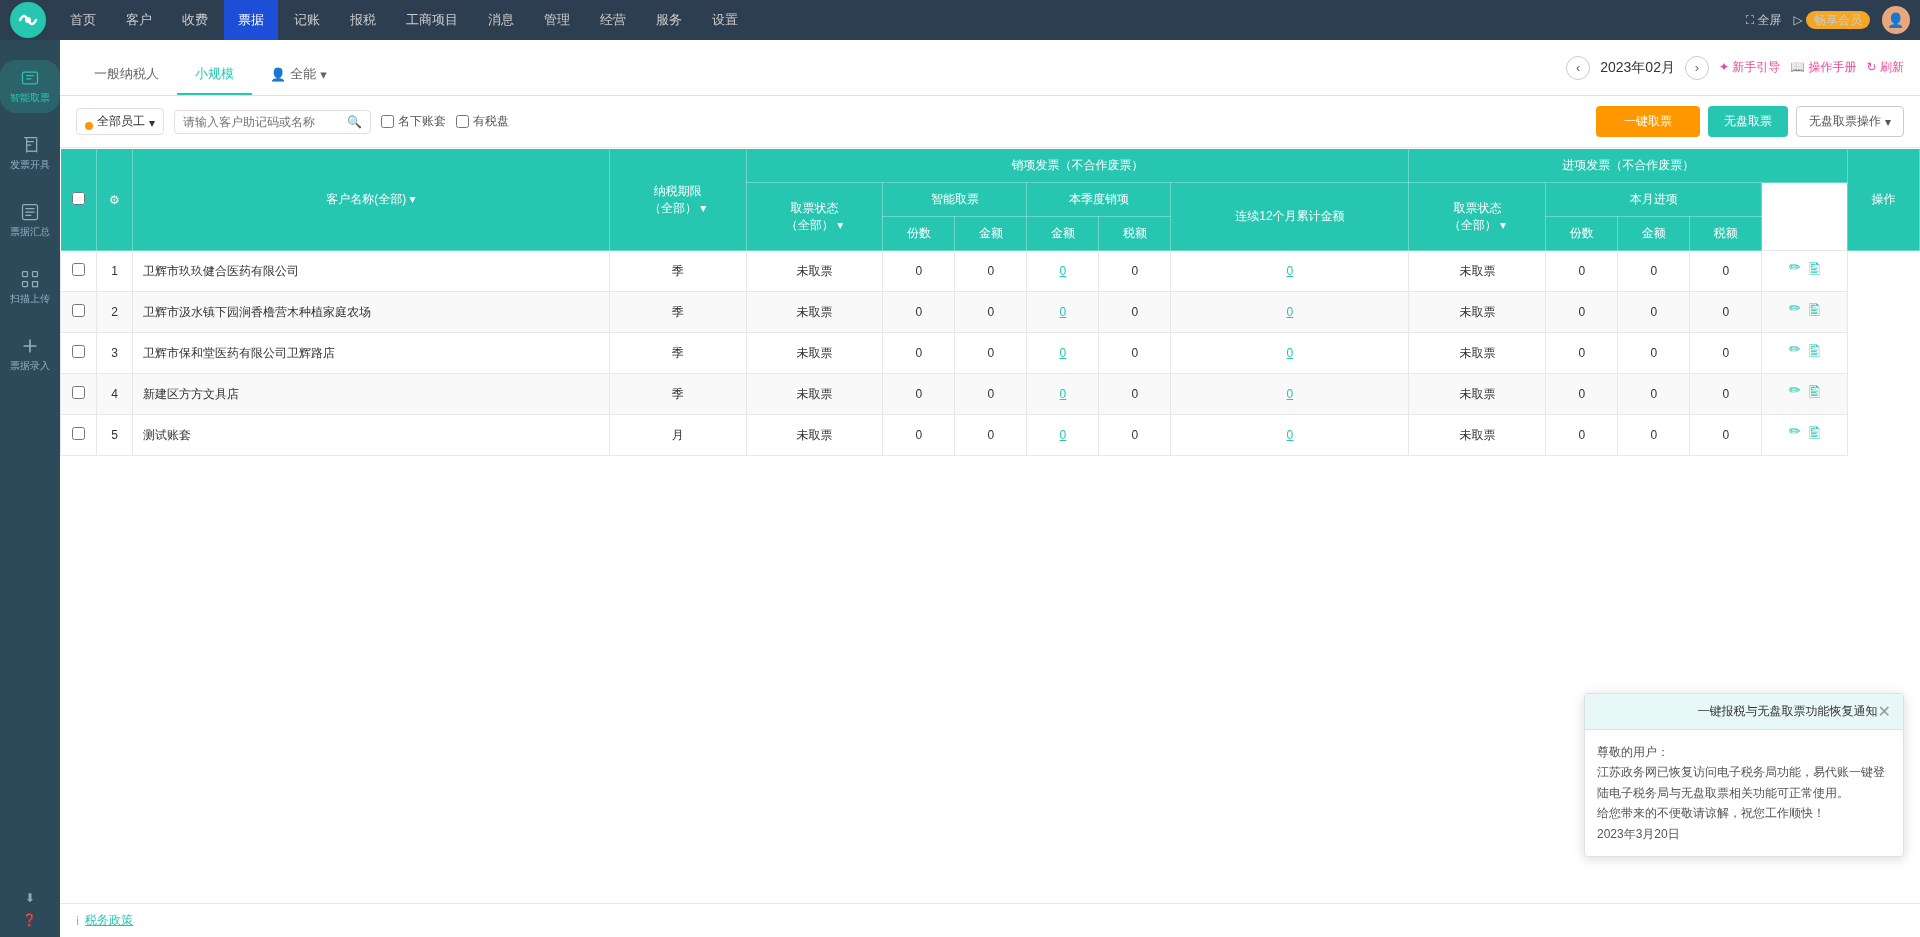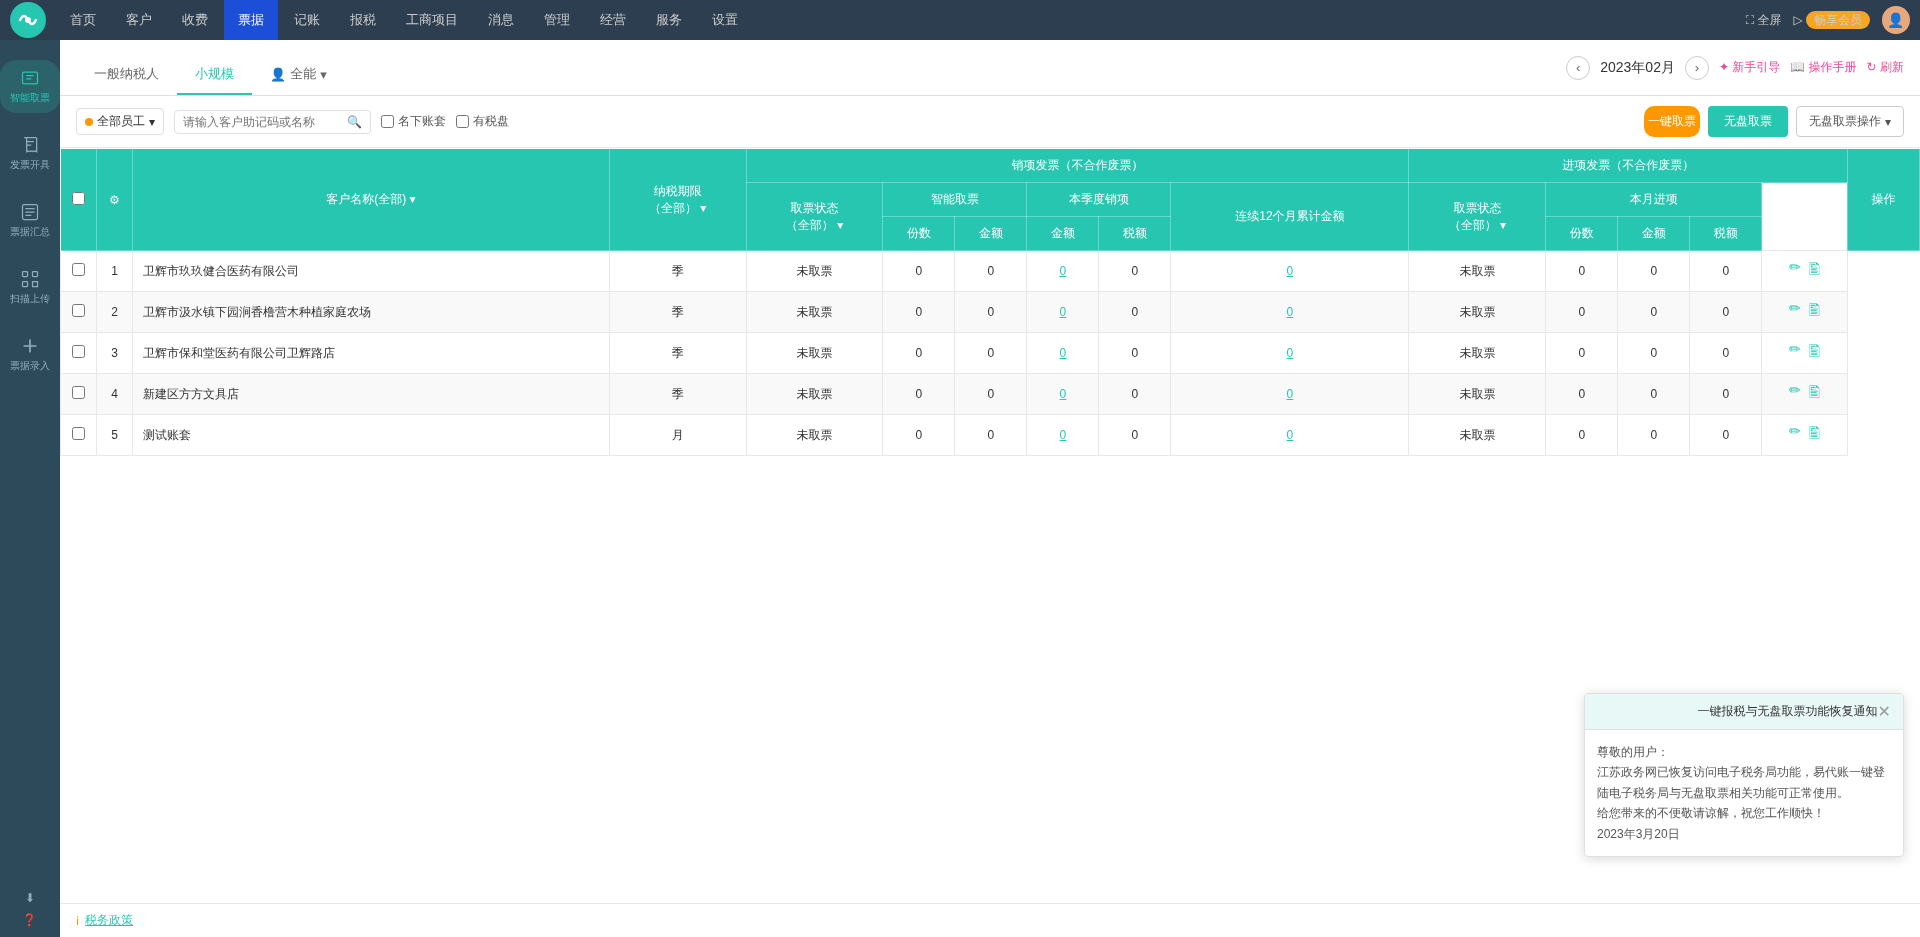--- a/index.html
+++ b/index.html
@@ -62,32 +62,32 @@
     
     .top-actions { display: flex; align-items: center; gap: 10px; font-size: 12px; color: #ec4899; }
     .top-actions span { cursor: pointer; }
 
     
     .toolbar {
       background: #fff; padding: 10px 16px; display: flex; align-items: center; gap: 10px;
       border-bottom: 1px solid #e8e8e8;
     }
     .emp-select {
-      display: flex; align-items: center; border: 1px solid #e0e0e0; border-radius: 4px;
+      display: flex; align-items: flex-end; border: 1px solid #e0e0e0; border-radius: 4px;
       padding: 4px 8px; gap: 4px; cursor: pointer; background: #fff;
     }
     .emp-select .emp-dot { width: 8px; height: 8px; background: #ff9800; border-radius: 50%; }
     .search-box {
       display: flex; align-items: center; border: 1px solid #e0e0e0; border-radius: 4px;
       padding: 4px 8px; gap: 4px; background: #fff;
     }
     .search-box input { border: none; outline: none; font-size: 12px; width: 160px; color: #999; }
     .checkbox-label { display: flex; align-items: center; gap: 4px; cursor: pointer; color: #555; }
     .btn-primary {
-      background: #ff9800; color: #fff; border: none; padding: 6px 4px; border-radius: 10px;
+      background: #ff9800; color: #fff; border: none; padding: 6px 28px; border-radius: 4px;
       cursor: pointer; font-size: 12px; white-space: nowrap;
     }
     .btn-danger {
       background: #26c6b0; color: #fff; border: none; padding: 6px 16px; border-radius: 4px;
       cursor: pointer; font-size: 12px; white-space: nowrap;
     }
     .btn-dropdown {
       background: #fff; color: #555; border: 1px solid #ccc; padding: 6px 12px; border-radius: 4px;
       cursor: pointer; font-size: 12px; display: flex; align-items: center; gap: 4px;
     }

